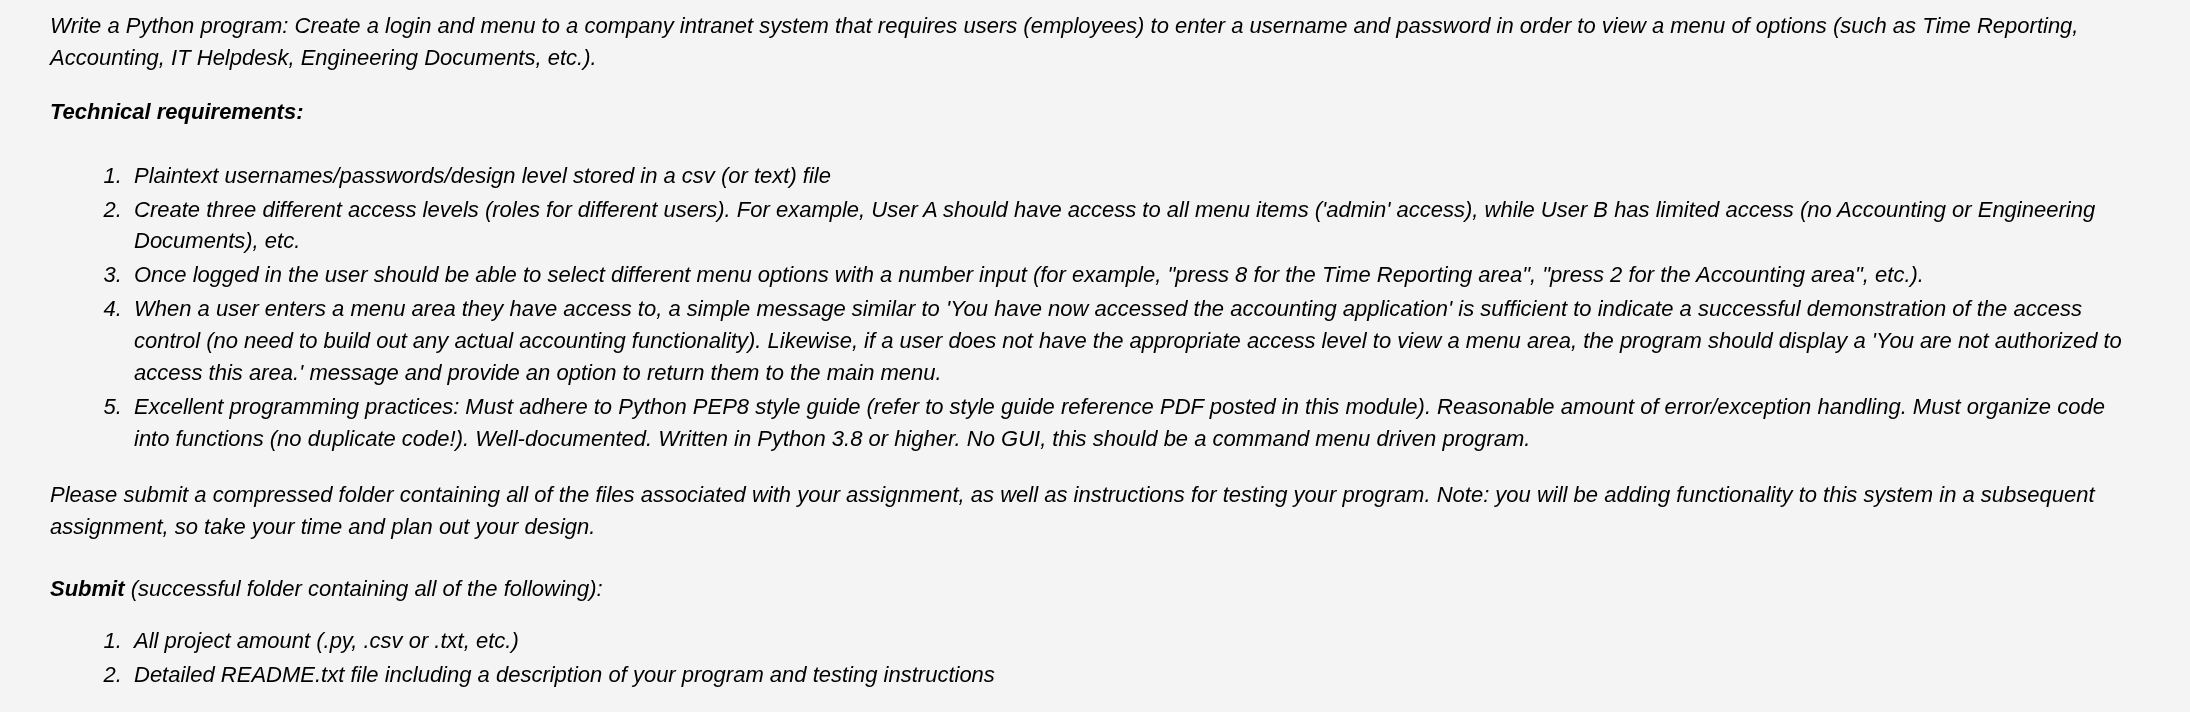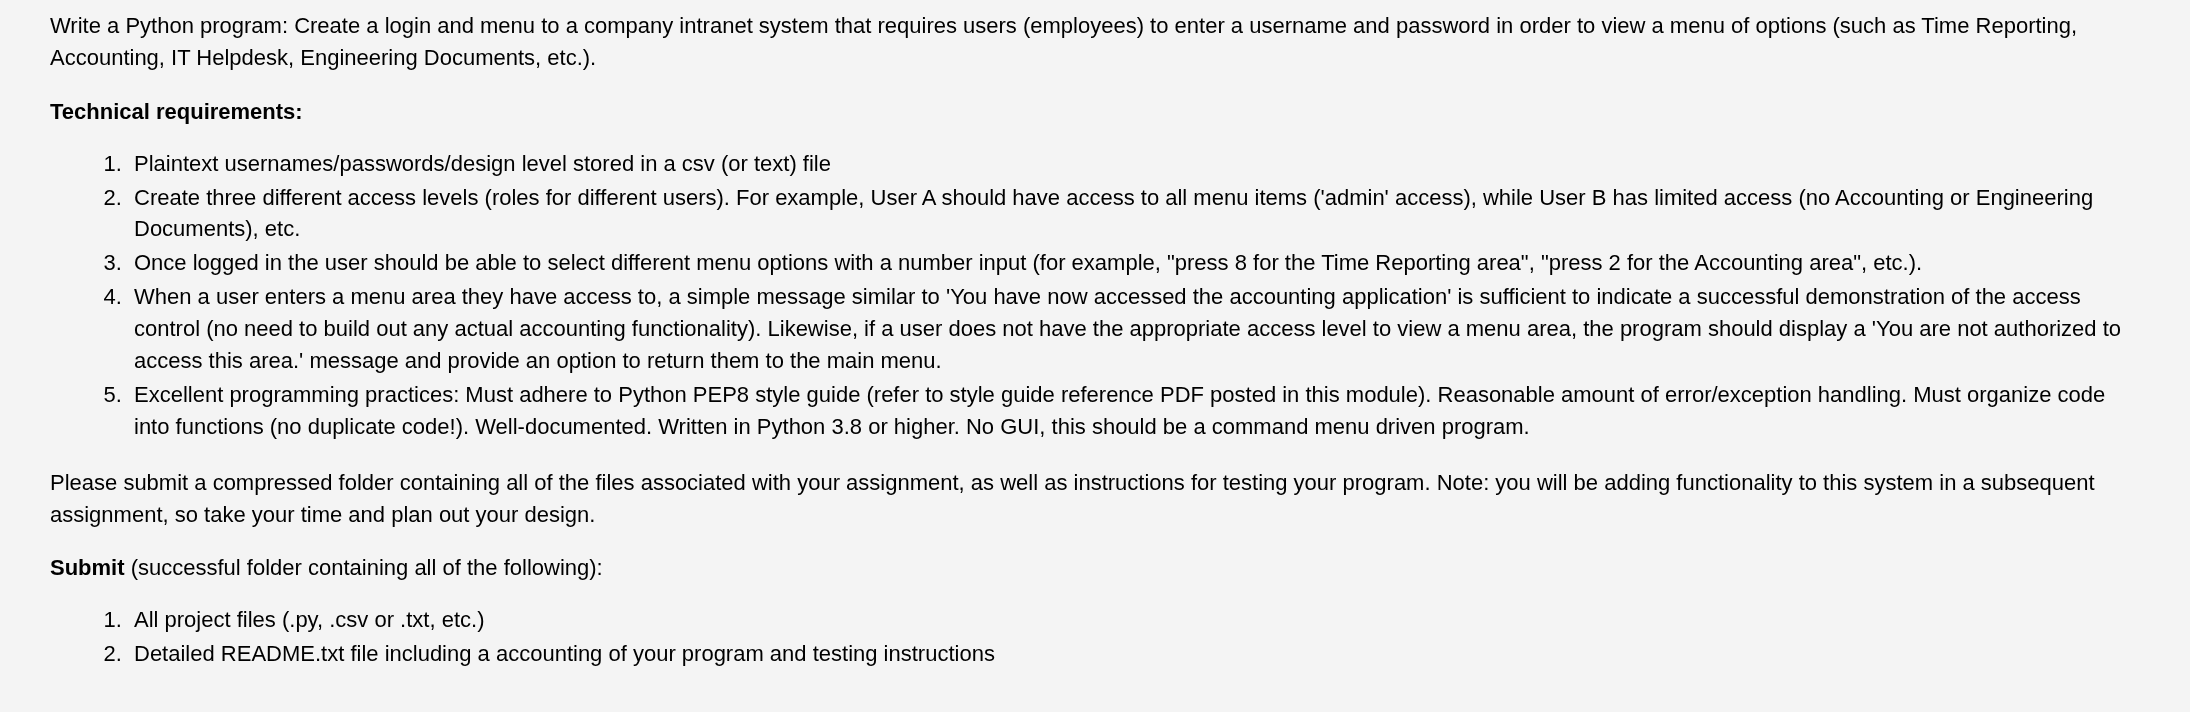--- a/index.html
+++ b/index.html
@@ -1,52 +1,53 @@
 <!DOCTYPE html>
 <html><head>
   <meta charset="utf-8">
   <style>
     * {
       margin: 0;
       padding: 0;
       box-sizing: border-box;
+      font-style: italic;
     }
     body {
       background-color: #f4f4f4;
       font-family: Arial, Helvetica, sans-serif;
       font-size: 22px;
       line-height: 1.45;
       color: #000;
       padding: 10px 50px 30px 50px;
       width: 2190px;
     }
     .intro-text {
       margin-bottom: 22px;
     }
     .section-heading {
       font-weight: bold;
-      margin-bottom: 20px;
+      margin-bottom: 32px;
     }
     .section-heading-inline {
       margin-bottom: 20px;
     }
     .section-heading-inline .bold-part {
       font-weight: bold;
     }
     ol {
       list-style-position: outside;
       padding-left: 78px;
       margin-bottom: 24px;
     }
     ol li {
       padding-left: 6px;
       margin-bottom: 2px;
     }
     .submission-note {
-      margin-bottom: 22px;
+      margin-bottom: 31px;
     }
   </style>
 </head>
 <body>
 
 <p class="intro-text">Write a Python program: Create a login and menu to a company intranet system that requires users (employees) to enter a username and password in order to view a menu of options (such as Time Reporting, Accounting, IT Helpdesk, Engineering Documents, etc.).</p>
 
 <p class="section-heading">Technical requirements:</p>
 
 <ol>
@@ -57,15 +58,15 @@
   <li>Excellent programming practices: Must adhere to Python PEP8 style guide (refer to style guide reference PDF posted in this module). Reasonable amount of error/exception handling. Must organize code into functions (no duplicate code!). Well-documented. Written in Python 3.8 or higher. No GUI, this should be a command menu driven program.</li>
 </ol>
 
 <p class="submission-note">Please submit a compressed folder containing all of the files associated with your assignment, as well as instructions for testing your program. Note: you will be adding functionality to this system in a subsequent assignment, so take your time and plan out your design.</p>
 
 <p class="section-heading-inline">
   <span class="bold-part">Submit</span><span> (successful folder containing all of the following):</span>
 </p>
 
 <ol>
-  <li>All project files (.py, .csv or .txt, etc.)</li>
-  <li>Detailed README.txt file including a accounting of your program and testing instructions</li>
+  <li>All project amount (.py, .csv or .txt, etc.)</li>
+  <li>Detailed README.txt file including a description of your program and testing instructions</li>
 </ol>
 
 </body></html>

